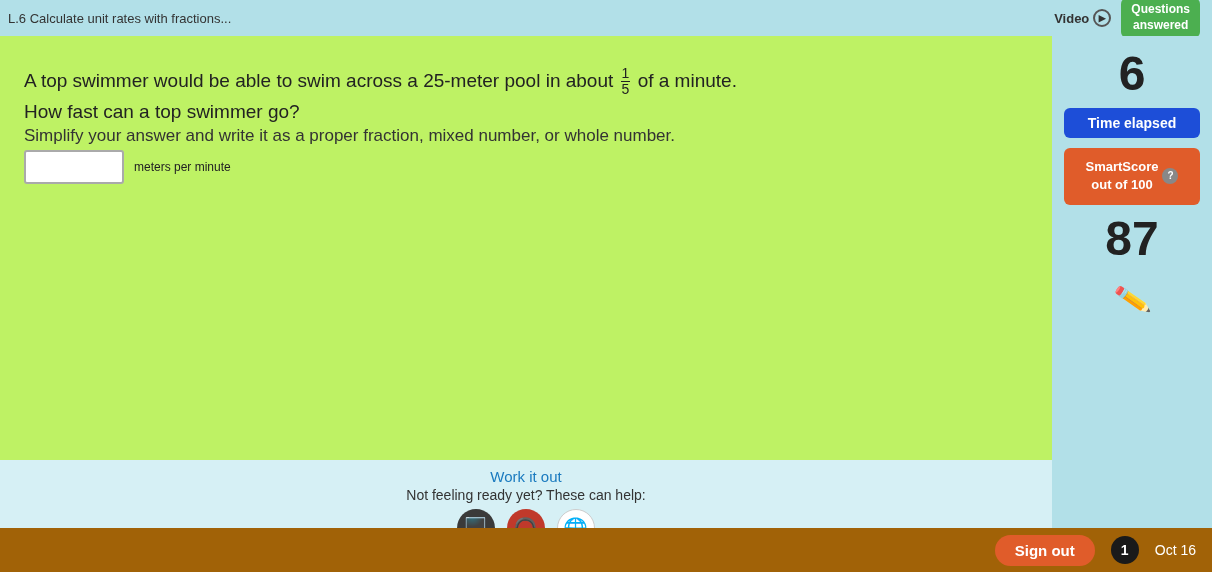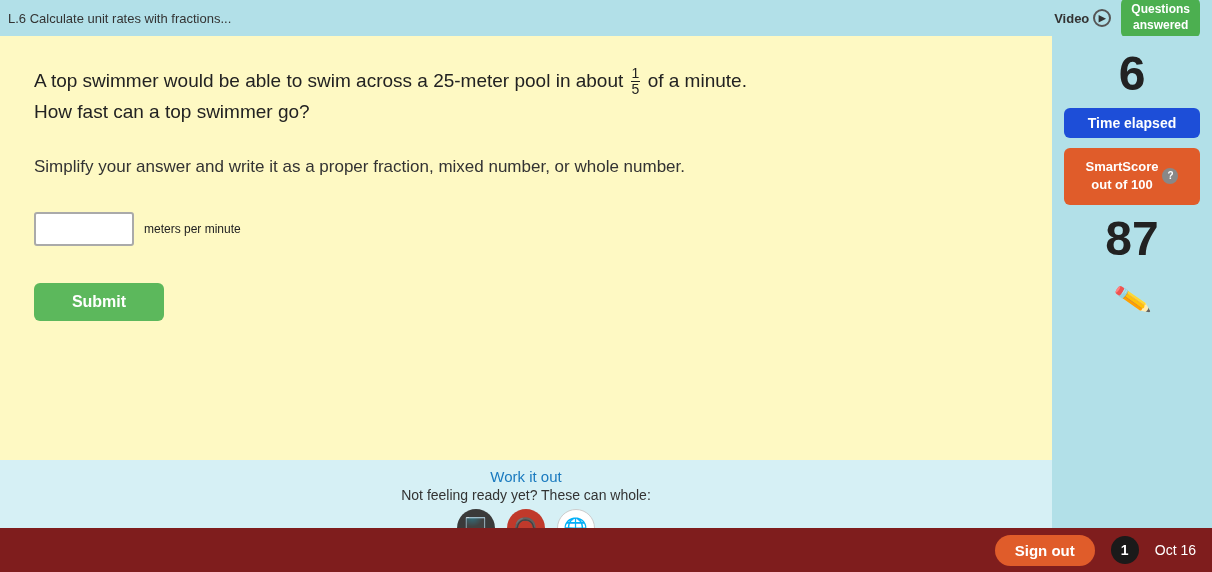--- a/index.html
+++ b/index.html
@@ -64,26 +64,26 @@
 
     
     .main-layout {
       display: flex;
       height: calc(572px - 36px);
     }
 
     
     .content-area {
       flex: 1;
-      background: #fef9c3;
-      padding: 30px 40px 20px 34px;
+      background: #bef264;
+      padding: 30px 40px 20px 24px;
       position: relative;
       display: flex;
       flex-direction: column;
-      gap: 31px;
+      gap: 0;
     }
 
     .question-text {
       font-size: 19px;
       color: #222;
       line-height: 1.5;
       max-width: 750px;
     }
 
     .question-text .fraction {
@@ -278,21 +278,21 @@
       transform: rotate(-10deg);
       display: inline-block;
     }
 
     
     .taskbar {
       position: absolute;
       bottom: 0;
       left: 0;
       right: 0;
-      background: #7f1d1d;
+      background: #a16207;
       height: 44px;
       display: flex;
       align-items: center;
       justify-content: flex-end;
       padding: 0 16px;
       gap: 16px;
     }
     .sign-out-btn {
       background: #e05c2a;
       color: white;
@@ -349,25 +349,24 @@
       <span>of a minute. How fast can a top swimmer go?</span>
     </div>
 
     <div class="italic-instruction">Simplify your answer and write it as a proper fraction, mixed number, or whole number.</div>
 
     <div class="answer-row">
       <input class="answer-input" type="text" placeholder="" style="">
       <span class="units-label">meters per minute</span>
     </div>
 
-    <button class="submit-btn">Submit</button>
 
     <div class="bottom-bar">
       <div class="work-it-out">Work it out</div>
-      <div class="help-text">Not feeling ready yet? These can whole:</div>
+      <div class="help-text">Not feeling ready yet? These can help:</div>
       <div class="bottom-icons">
         <div class="bottom-icon-circle" style="background:#3a3a3a;">🖥️</div>
         <div class="bottom-icon-circle" style="background:#c0392b;">🎧</div>
         <div class="bottom-icon-circle" style="background:white; border:1px solid #ccc;">🌐</div>
       </div>
       <div class="desk-label">Desk 1</div>
     </div>
   </div>
 
   <div class="sidebar">

